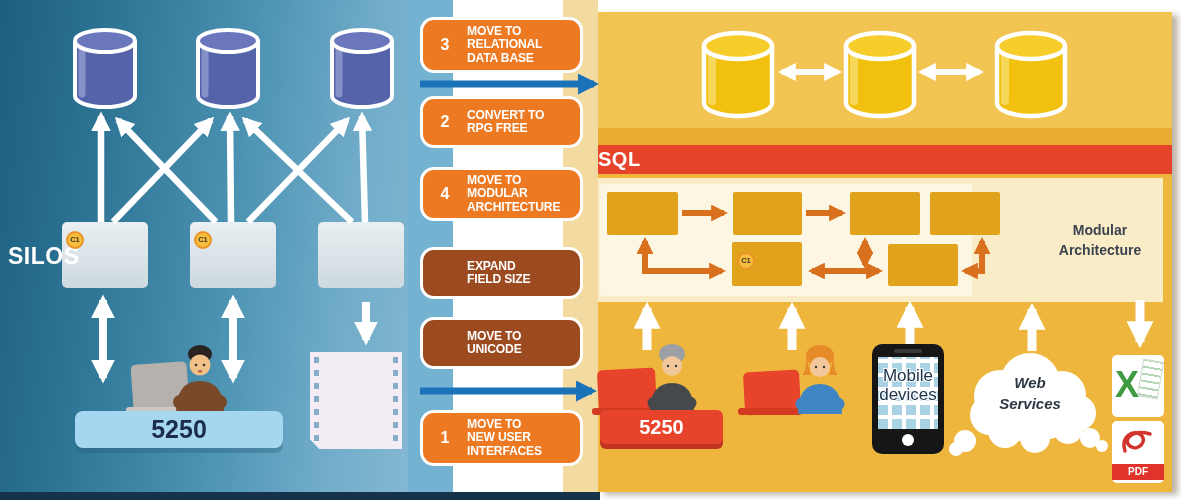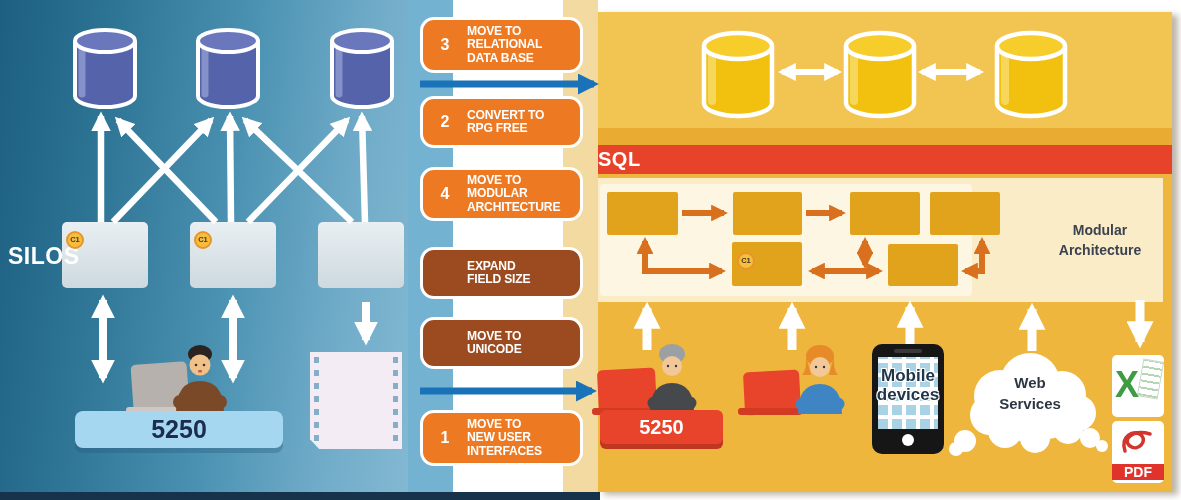--- a/index.html
+++ b/index.html
@@ -69,31 +69,31 @@
     font-weight:bold;text-align:center;font-size:20px;line-height:34px;box-shadow:0 5px 0 #c03620;}
   #bar-5250-right{left:600px;top:410px;width:123px;}
   #bar-gui{left:737px;top:410px;width:123px;}
   #phone{left:872px;top:344px;width:72px;height:110px;background:#161616;border-radius:10px;}
   #phone-screen{left:878px;top:357px;width:60px;height:72px;background:#fff;
     background-image:repeating-linear-gradient(0deg,rgba(255,255,255,0) 0 10px,#fff 10px 14px),
                      repeating-linear-gradient(90deg,#a9d2e5 0 10px,#fff 10px 14px);}
   #phone-speaker{left:894px;top:349px;width:28px;height:4px;background:#3a3a3a;border-radius:2px;}
   #phone-home{left:902px;top:434px;width:12px;height:12px;background:#fff;border-radius:50%;}
   #mobile-label{left:858px;top:366px;width:100px;text-align:center;color:#20344a;font-size:17px;
-    font-weight:bold;line-height:19px;
+    font-weight:normal;line-height:19px;
     text-shadow:-1px -1px 0 #fff,1px -1px 0 #fff,-1px 1px 0 #fff,1px 1px 0 #fff;}
   #web-label{left:975px;top:372px;width:110px;text-align:center;color:#2d3744;font-size:15px;
-    font-weight:bold;line-height:21px;}
+    font-weight:bold;line-height:21px;font-style:italic;}
   #excel-icon{left:1112px;top:355px;width:52px;height:62px;background:#fff;border-radius:5px;}
   #excel-sheet{position:absolute;left:28px;top:5px;width:19px;height:36px;border:1px solid #c9d6c9;
     background:repeating-linear-gradient(0deg,#b5d6b5 0 2px,#fff 2px 7px);transform:rotate(10deg);}
   #excel-x{position:absolute;left:3px;top:12px;font-size:36px;line-height:36px;font-weight:bold;color:#3f9c43;}
   #pdf-icon{left:1112px;top:421px;width:52px;height:62px;background:#fff;border-radius:5px;}
   #pdf-band{position:absolute;left:0;bottom:3px;width:100%;height:16px;background:#e0332c;color:#fff;
-    font-size:14px;font-weight:bold;text-align:center;line-height:16px;}
+    font-size:10px;font-weight:bold;text-align:center;line-height:16px;}
   #pdf-mark{position:absolute;left:0;top:2px;}
 </style>
 </head>
 <body>
 
 <div class="canvas">
 
   <div class="abs" id="left-bg"></div>
   <div class="abs" id="band-blue"></div>
   <div class="abs" id="band-white"></div>

